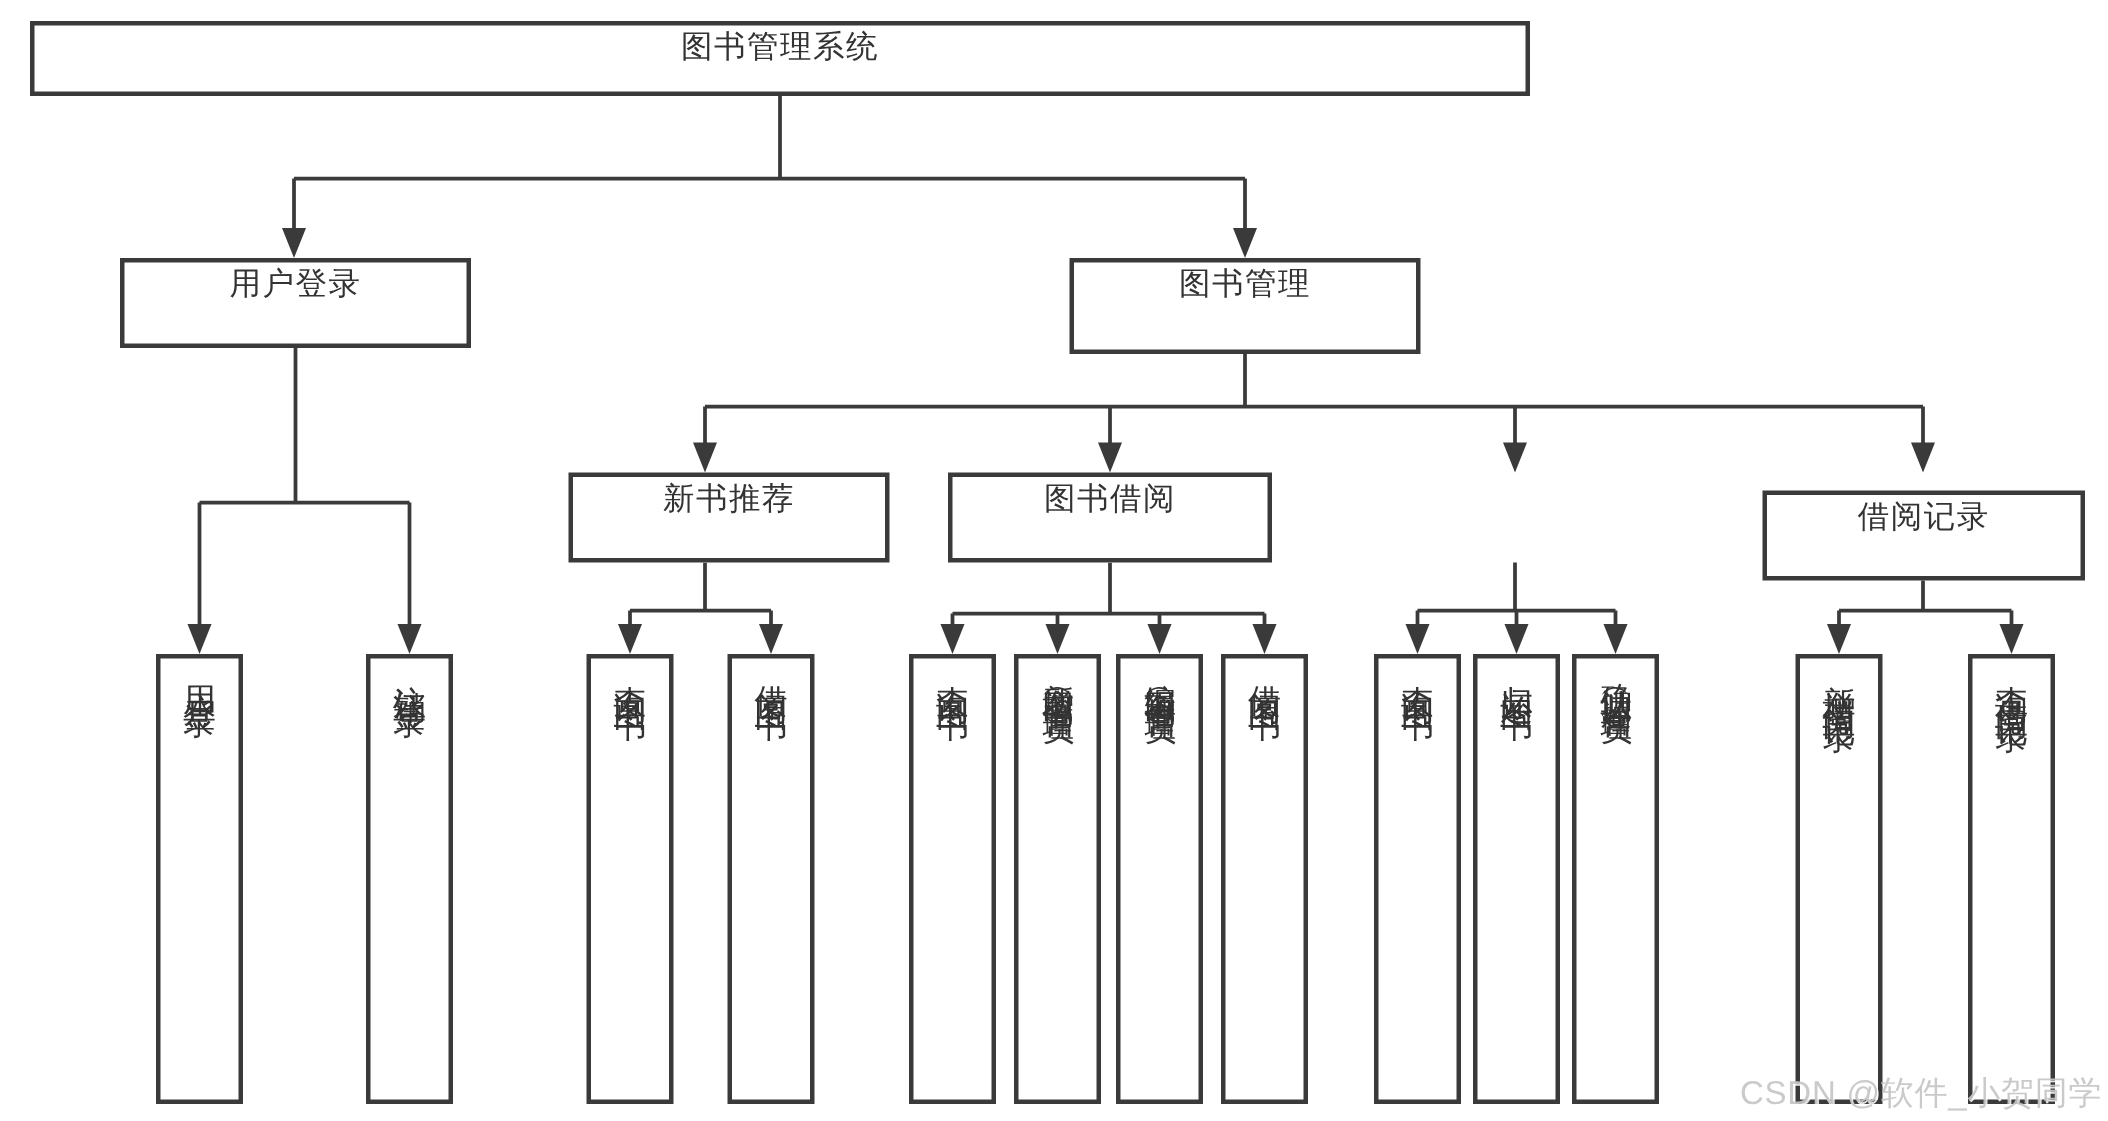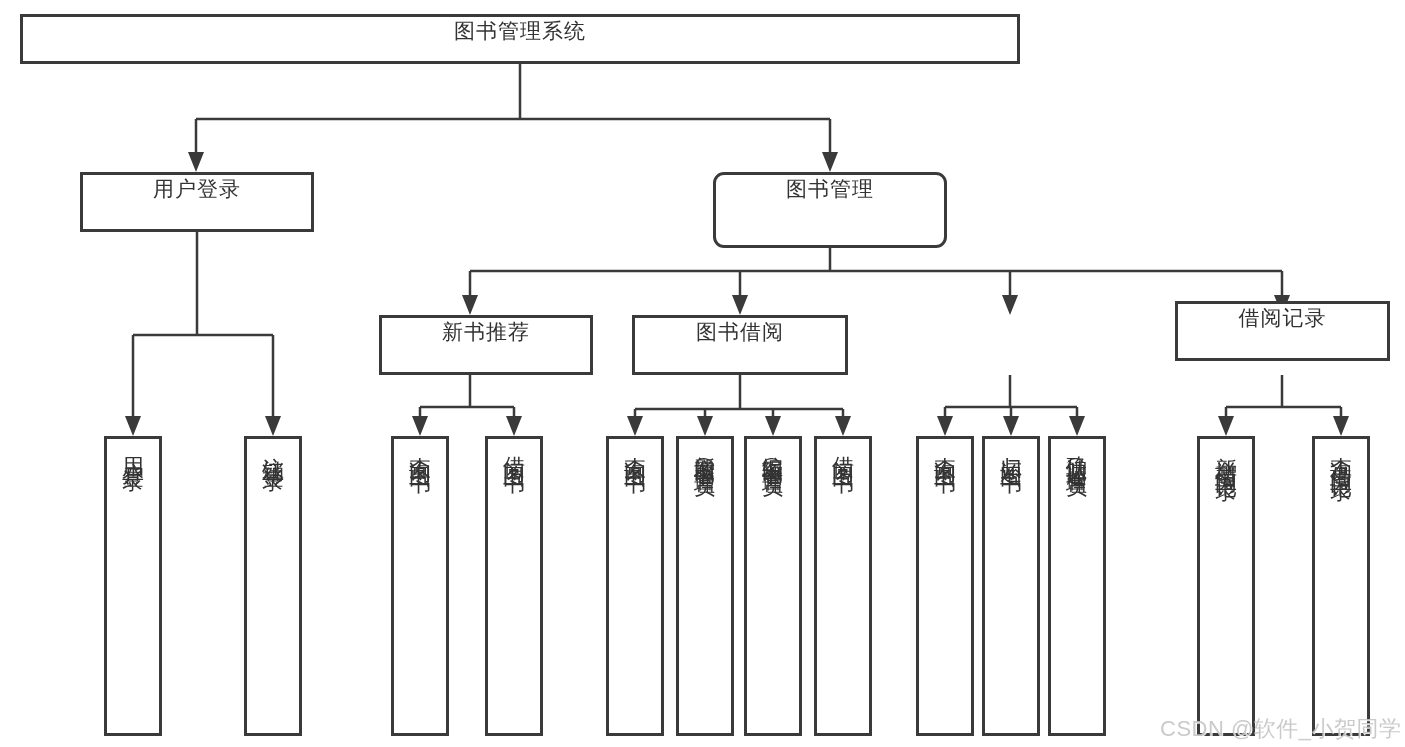--- a/index.html
+++ b/index.html
@@ -107,31 +107,31 @@
     </g>
   </svg>
 
   <div class="node root" style="left:20px; top:14px; width:1000px; height:50px;">
     <span>图书管理系统</span>
   </div>
 
   <div class="node lvl" style="left:80px; top:172px; width:234px; height:60px;">
     <span>用户登录</span>
   </div>
-  <div class="node lvl" style="left:713px; top:172px; width:234px; height:76px;border-radius:11px;">
+  <div class="node lvl" style="left:713px; top:172px; width:234px; height:64px;">
     <span>图书管理</span>
   </div>
 
   <div class="node lvl" style="left:363px; top:315px; width:214px; height:60px;margin-left:16px;">
     <span>新书推荐</span>
   </div>
   <div class="node lvl" style="left:632px; top:315px; width:216px; height:60px;">
     <span>图书借阅</span>
   </div>
-  <div class="node lvl" style="left:1175px; top:301px; width:215px; height:60px;">
+  <div class="node lvl" style="left:1175px; top:327px; width:215px; height:60px;">
     <span>借阅记录</span>
   </div>
 
   <div class="node leaf" style="left:104px; top:436px;">
     <span class="vtext">用户登录</span>
   </div>
   <div class="node leaf" style="left:244px; top:436px;">
     <span class="vtext">注销登录</span>
   </div>
 

